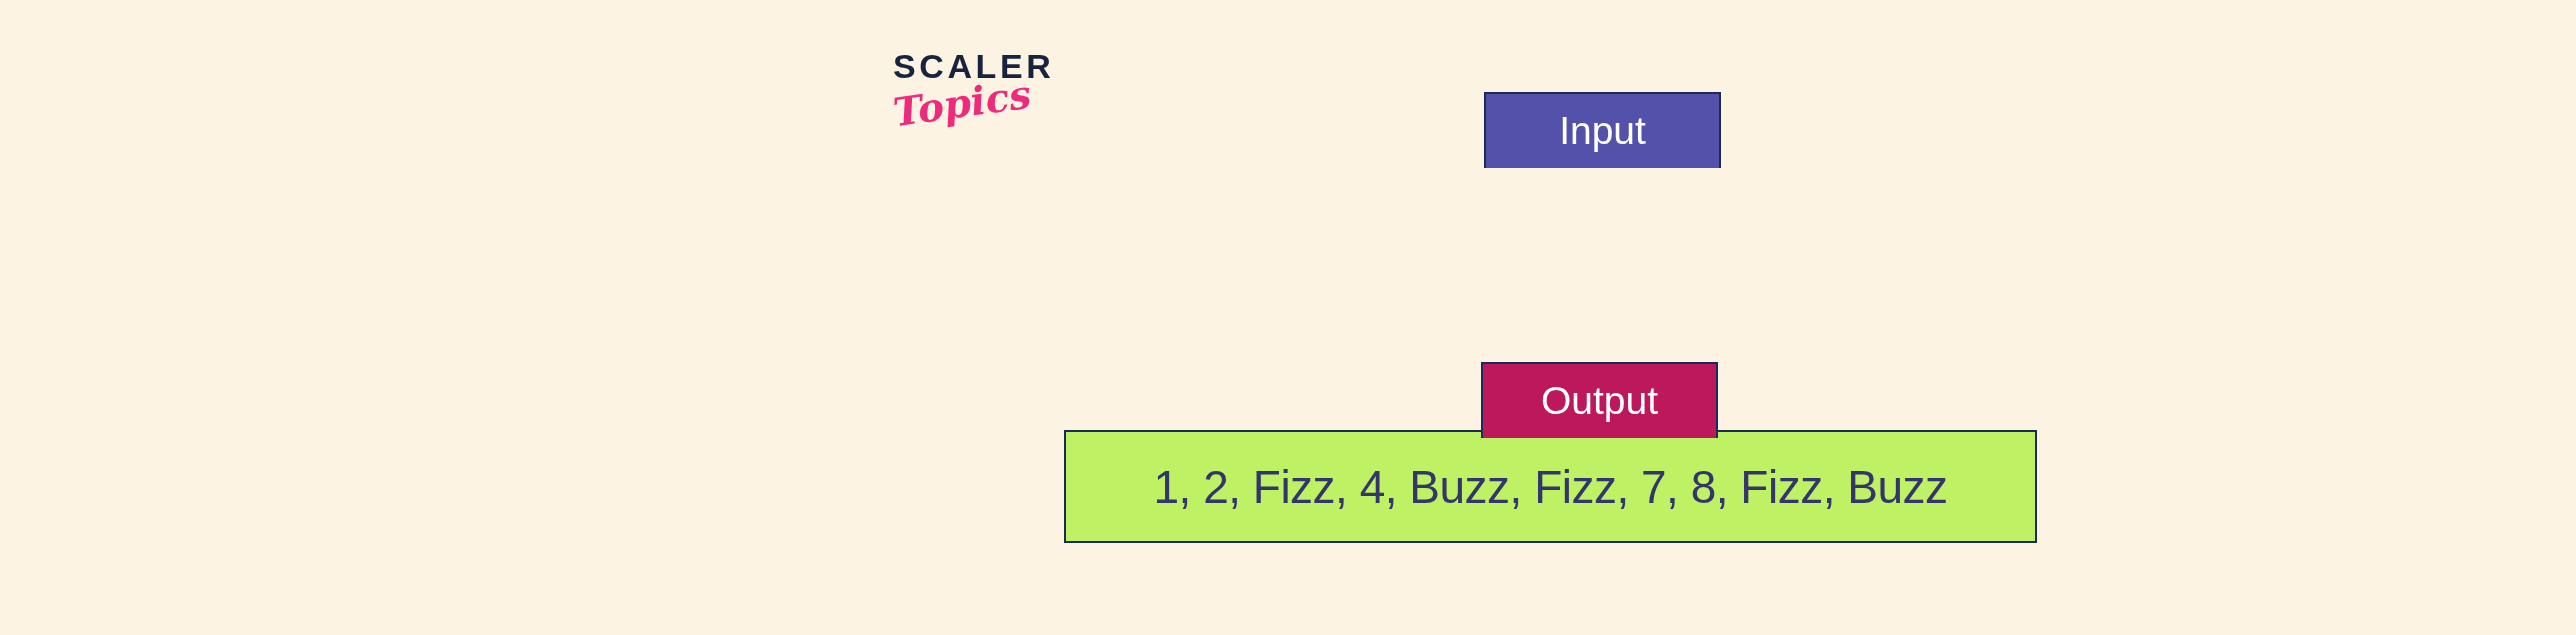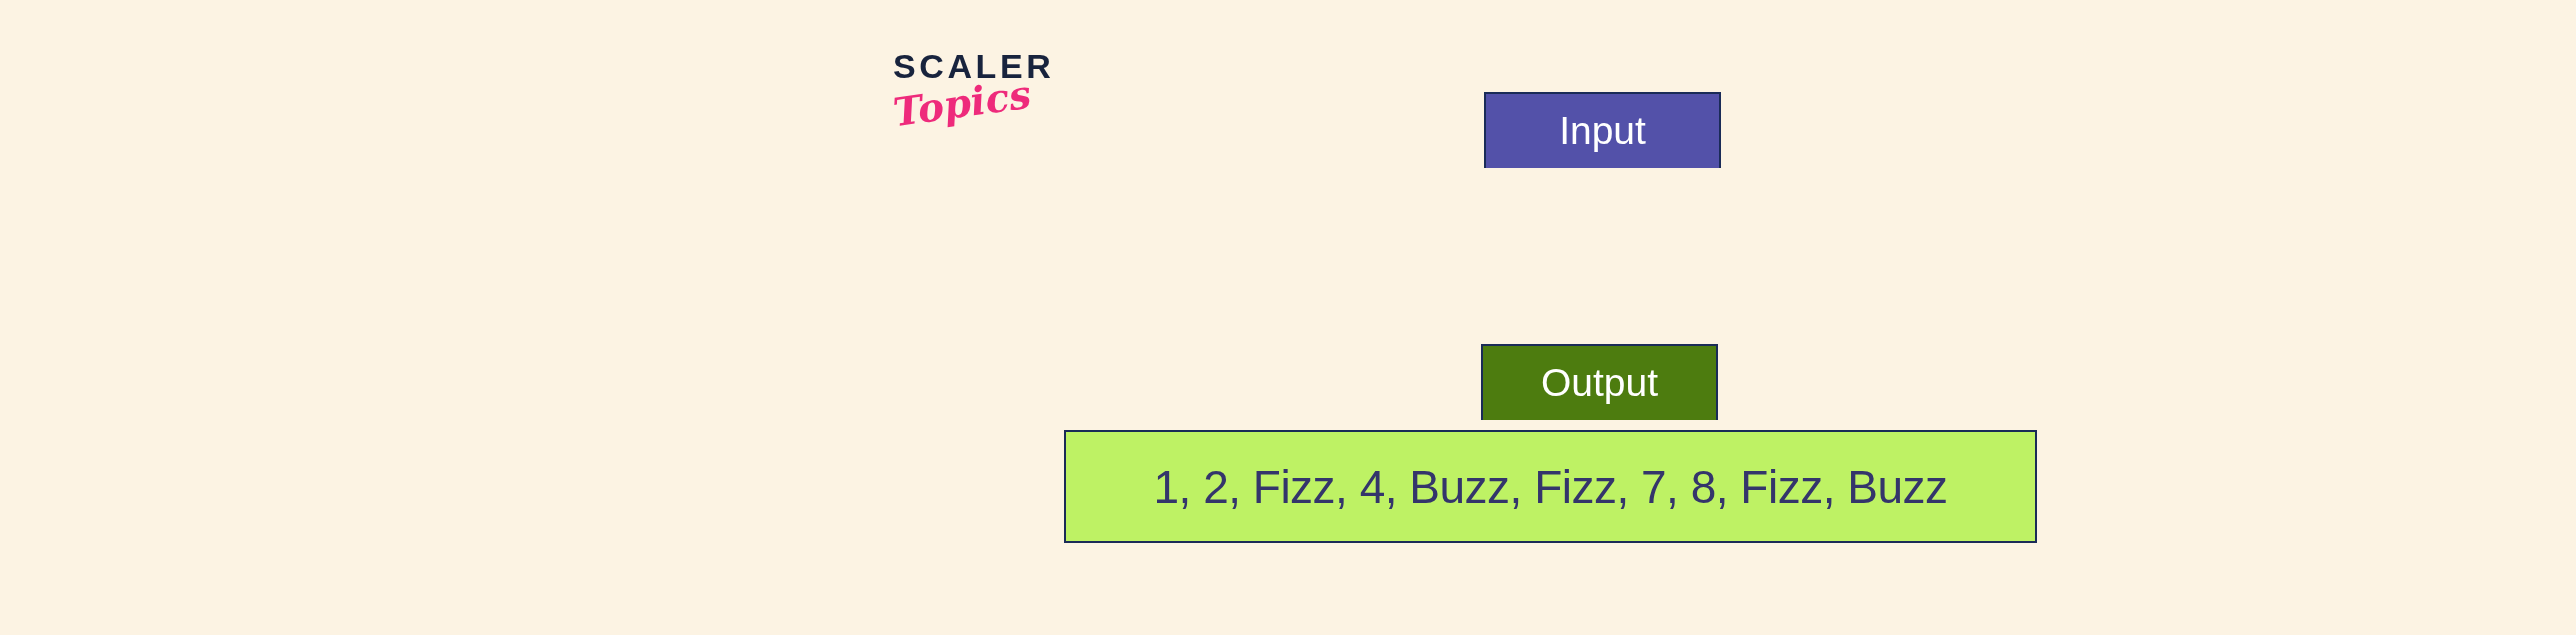--- a/index.html
+++ b/index.html
@@ -81,22 +81,22 @@
     background: #5351A9;
   }
   .input-value {
     left: 1314px;
     top: 168px;
     width: 474px;
     background: #CBC9EF;
   }
   .output-label {
     left: 1434px;
-    top: 344px;
-    background: #4d7c0f;
+    top: 362px;
+    background: #be185d;
   }
   .output-value {
     left: 1064px;
     top: 430px;
     width: 973px;
     background: #bef264;
   }
 </style>
 </head>
 <body>

